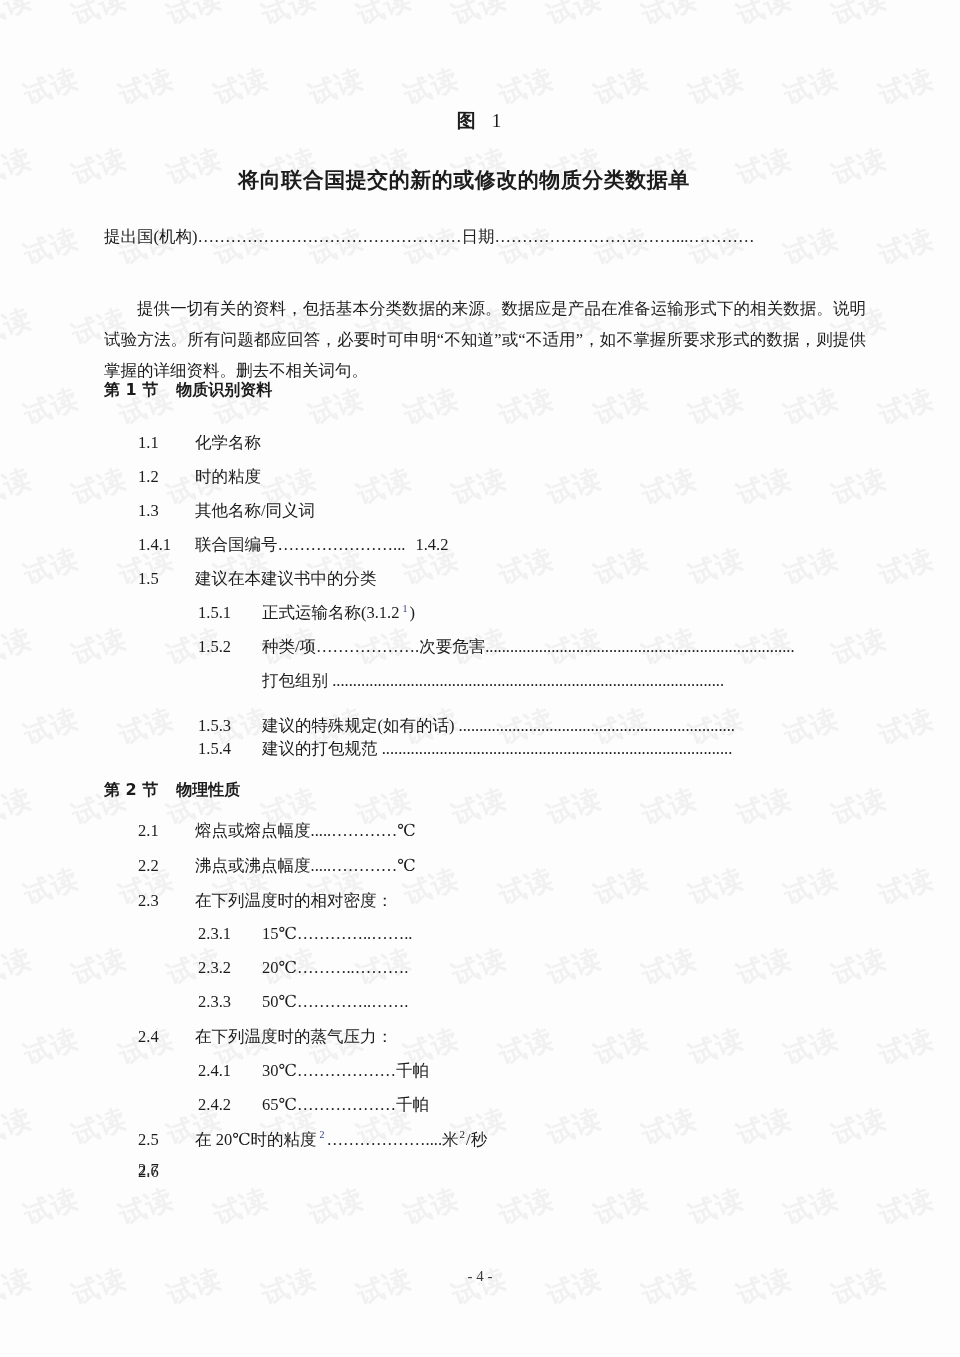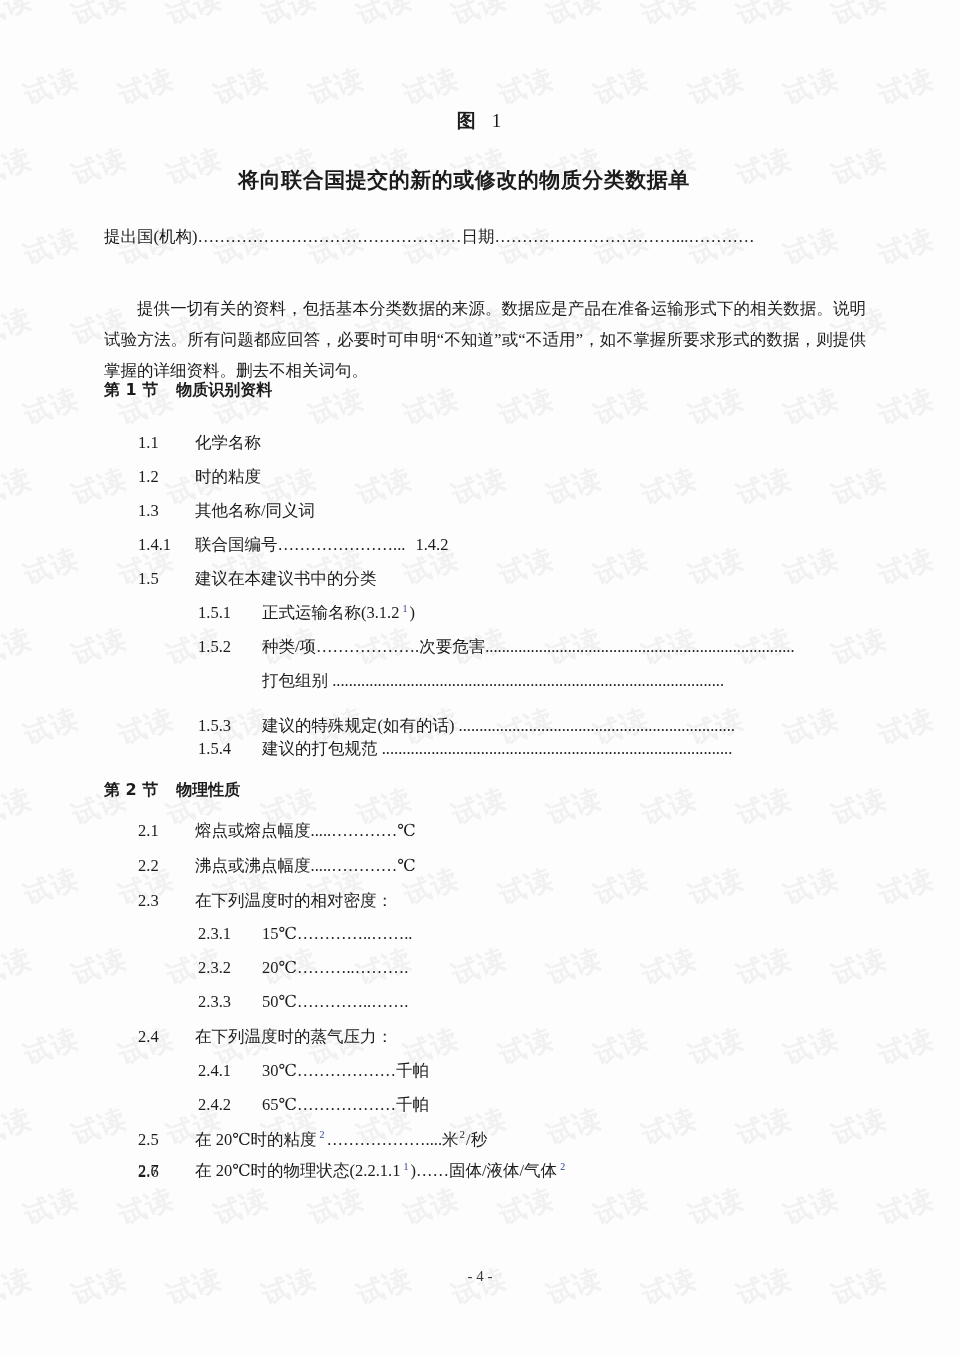--- a/index.html
+++ b/index.html
@@ -490,19 +490,18 @@
     </div>
     <div class="item lvl2" style="top:1128px">
       <span class="num">2.5</span>
         <span class="txt"><span>在 20℃时的粘度</span><sup class="ref">2</sup><span>………………....米</span><sup class="unit">2</sup><span>/秒</span></span>
     </div>
     <div class="item lvl2" style="top:1162px">
       <span class="num">2.6</span>
     </div>
     <div class="item lvl2" style="top:1160px">
       <span class="num">2.7</span>
-        <span class="txt"><span>在 20℃时的物理状态(2.2.1.1</span><sup class="ref">1</sup><span>)……固体/液体/气体</span><sup class="ref">2</sup></span>
     </div>
 
     <div class="page-number">- 4 -</div>
 
   </div>
 </div>
 
 </body></html>

